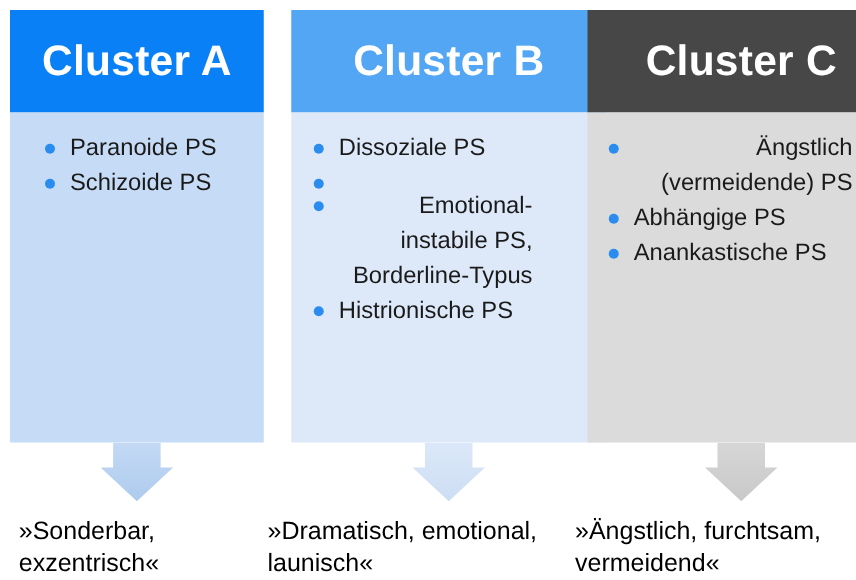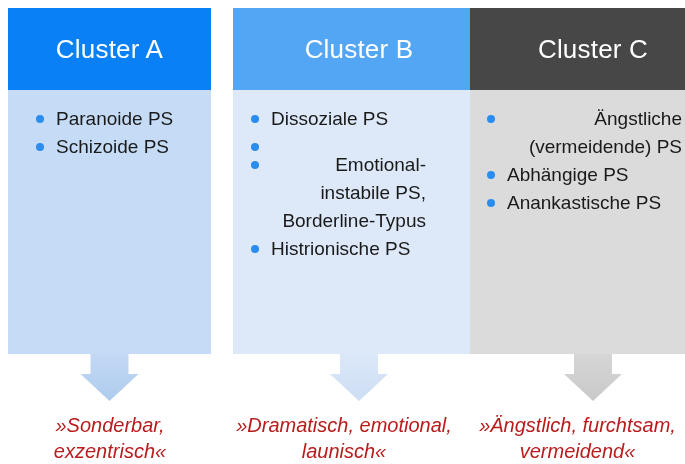--- a/index.html
+++ b/index.html
@@ -18,22 +18,22 @@
   .col-c { left: 470px; width: 246px; }
 
   .head {
     height: 82px;
     display: flex;
     align-items: center;
     justify-content: center;
   }
   .head h2 {
     margin: 0;
-    font-size: 26px;
-    font-weight: normal;
+    font-size: 34px;
+    font-weight: bold;
     color: #ffffff;
     letter-spacing: 0.2px;
   }
   .head-a { background: #0a80f6; }
   .head-b { background: #53a6f3; }
   .head-c { background: #474747; }
 
   .body {
     height: 264px;
     box-sizing: border-box;
@@ -66,25 +66,23 @@
     width: 58px; height: 47px;
     clip-path: polygon(10px 0, 48px 0, 48px 20px, 58px 20px, 29px 47px, 0 20px, 10px 20px);
   }
   .arrow-a { background: linear-gradient(180deg, #c3d9f5, #aecbed); }
   .arrow-b { background: linear-gradient(180deg, #dbe8f9, #cdddf3); }
   .arrow-c { background: linear-gradient(180deg, #d6d6d6, #c9c9c9); }
 
   .caption {
     position: absolute;
     top: 412px;
-    text-align: center;
     font-size: 20px;
     line-height: 26px;
-    color: #b91c1c;
-    font-style: italic;
+    color: #000000;
   }
   .cap-a { left: 15px;  width: 190px; }
   .cap-b { left: 214px; width: 260px; }
   .cap-c { left: 460px; width: 235px; }
 </style>
 </head>
 <body>
 
 <div class="diagram">
 
@@ -129,21 +127,21 @@
     <div class="arrow arrow-b"></div>
   </section>
 
   <section class="col col-c">
     <header class="head head-c">
       <h2>Cluster C</h2>
     </header>
     <div class="body body-c">
       <div class="item">
         <span class="dot"></span>
-        <span class="item-text">Ängstliche (vermeidende) PS</span>
+        <span class="item-text">Ängstlich (vermeidende) PS</span>
       </div>
       <div class="item">
         <span class="dot"></span>
         <span class="item-text">Abhängige PS</span>
       </div>
       <div class="item">
         <span class="dot"></span>
         <span class="item-text">Anankastische PS</span>
       </div>
     </div>

